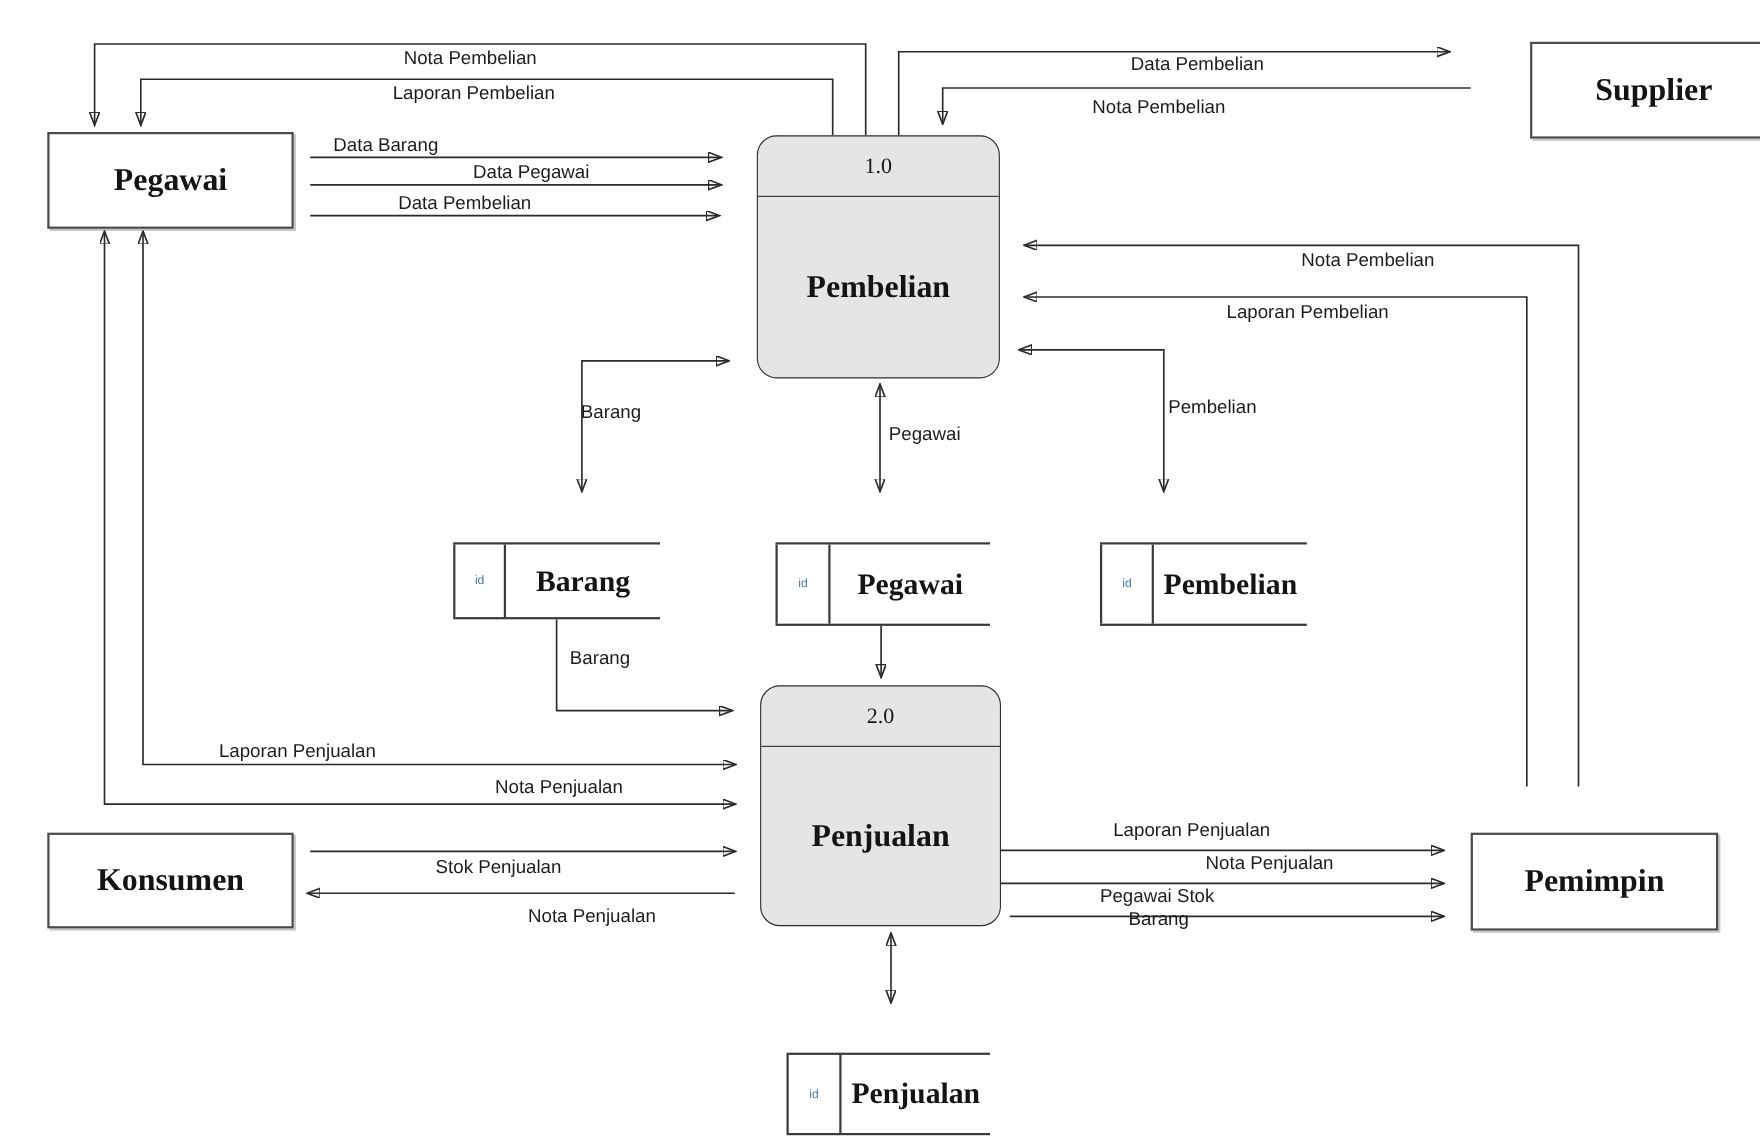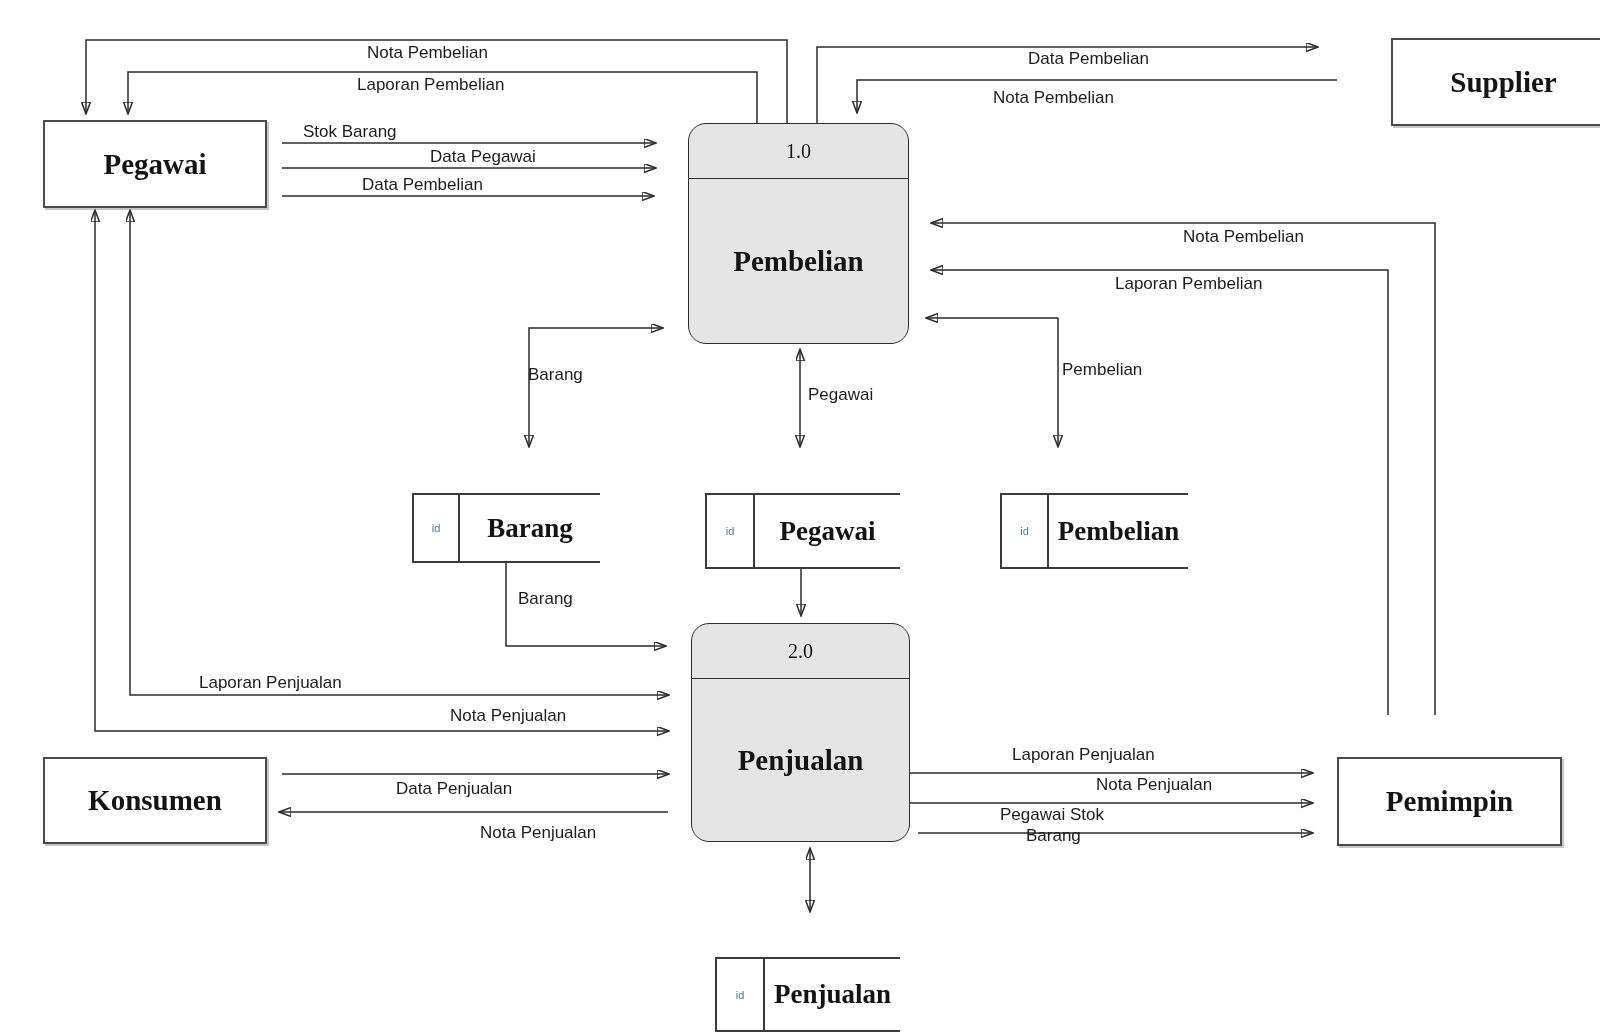--- a/index.html
+++ b/index.html
@@ -97,35 +97,35 @@
 
     <path d="M908,773 L1312,773" marker-end="url(#ah)"></path>
     <path d="M908,803 L1312,803" marker-end="url(#ah)"></path>
     <path d="M918,833 L1312,833" marker-end="url(#ah)"></path>
 
     <path d="M810,849 L810,911" marker-start="url(#ahs)" marker-end="url(#ah)"></path>
   </svg>
 
   <div class="flabel" style="left:367px;top:44px">Nota Pembelian</div>
   <div class="flabel" style="left:357px;top:76px">Laporan Pembelian</div>
-  <div class="flabel" style="left:303px;top:123px">Stok Barang</div>
+  <div class="flabel" style="left:303px;top:123px">Data Barang</div>
   <div class="flabel" style="left:430px;top:148px">Data Pegawai</div>
   <div class="flabel" style="left:362px;top:176px">Data Pembelian</div>
   <div class="flabel" style="left:1028px;top:50px">Data Pembelian</div>
   <div class="flabel" style="left:993px;top:89px">Nota Pembelian</div>
   <div class="flabel" style="left:1183px;top:228px">Nota Pembelian</div>
   <div class="flabel" style="left:1115px;top:275px">Laporan Pembelian</div>
   <div class="flabel" style="left:1062px;top:361px">Pembelian</div>
   <div class="flabel" style="left:528px;top:366px">Barang</div>
   <div class="flabel" style="left:808px;top:386px">Pegawai</div>
   <div class="flabel" style="left:816px;top:548px">Pegawai</div>
   <div class="flabel" style="left:518px;top:590px">Barang</div>
   <div class="flabel" style="left:199px;top:674px">Laporan Penjualan</div>
   <div class="flabel" style="left:450px;top:707px">Nota Penjualan</div>
-  <div class="flabel" style="left:396px;top:780px">Data Penjualan</div>
+  <div class="flabel" style="left:396px;top:780px">Stok Penjualan</div>
   <div class="flabel" style="left:480px;top:824px">Nota Penjualan</div>
   <div class="flabel" style="left:1012px;top:746px">Laporan Penjualan</div>
   <div class="flabel" style="left:1096px;top:776px">Nota Penjualan</div>
   <div class="flabel" style="left:1000px;top:806px">Pegawai Stok</div>
   <div class="flabel" style="left:1026px;top:827px">Barang</div>
 
   <div class="entity" style="left:43px;top:120px;width:220px;height:84px">
     <span>Pegawai</span>
   </div>
   <div class="entity" style="left:1391px;top:38px;width:221px;height:84px">

